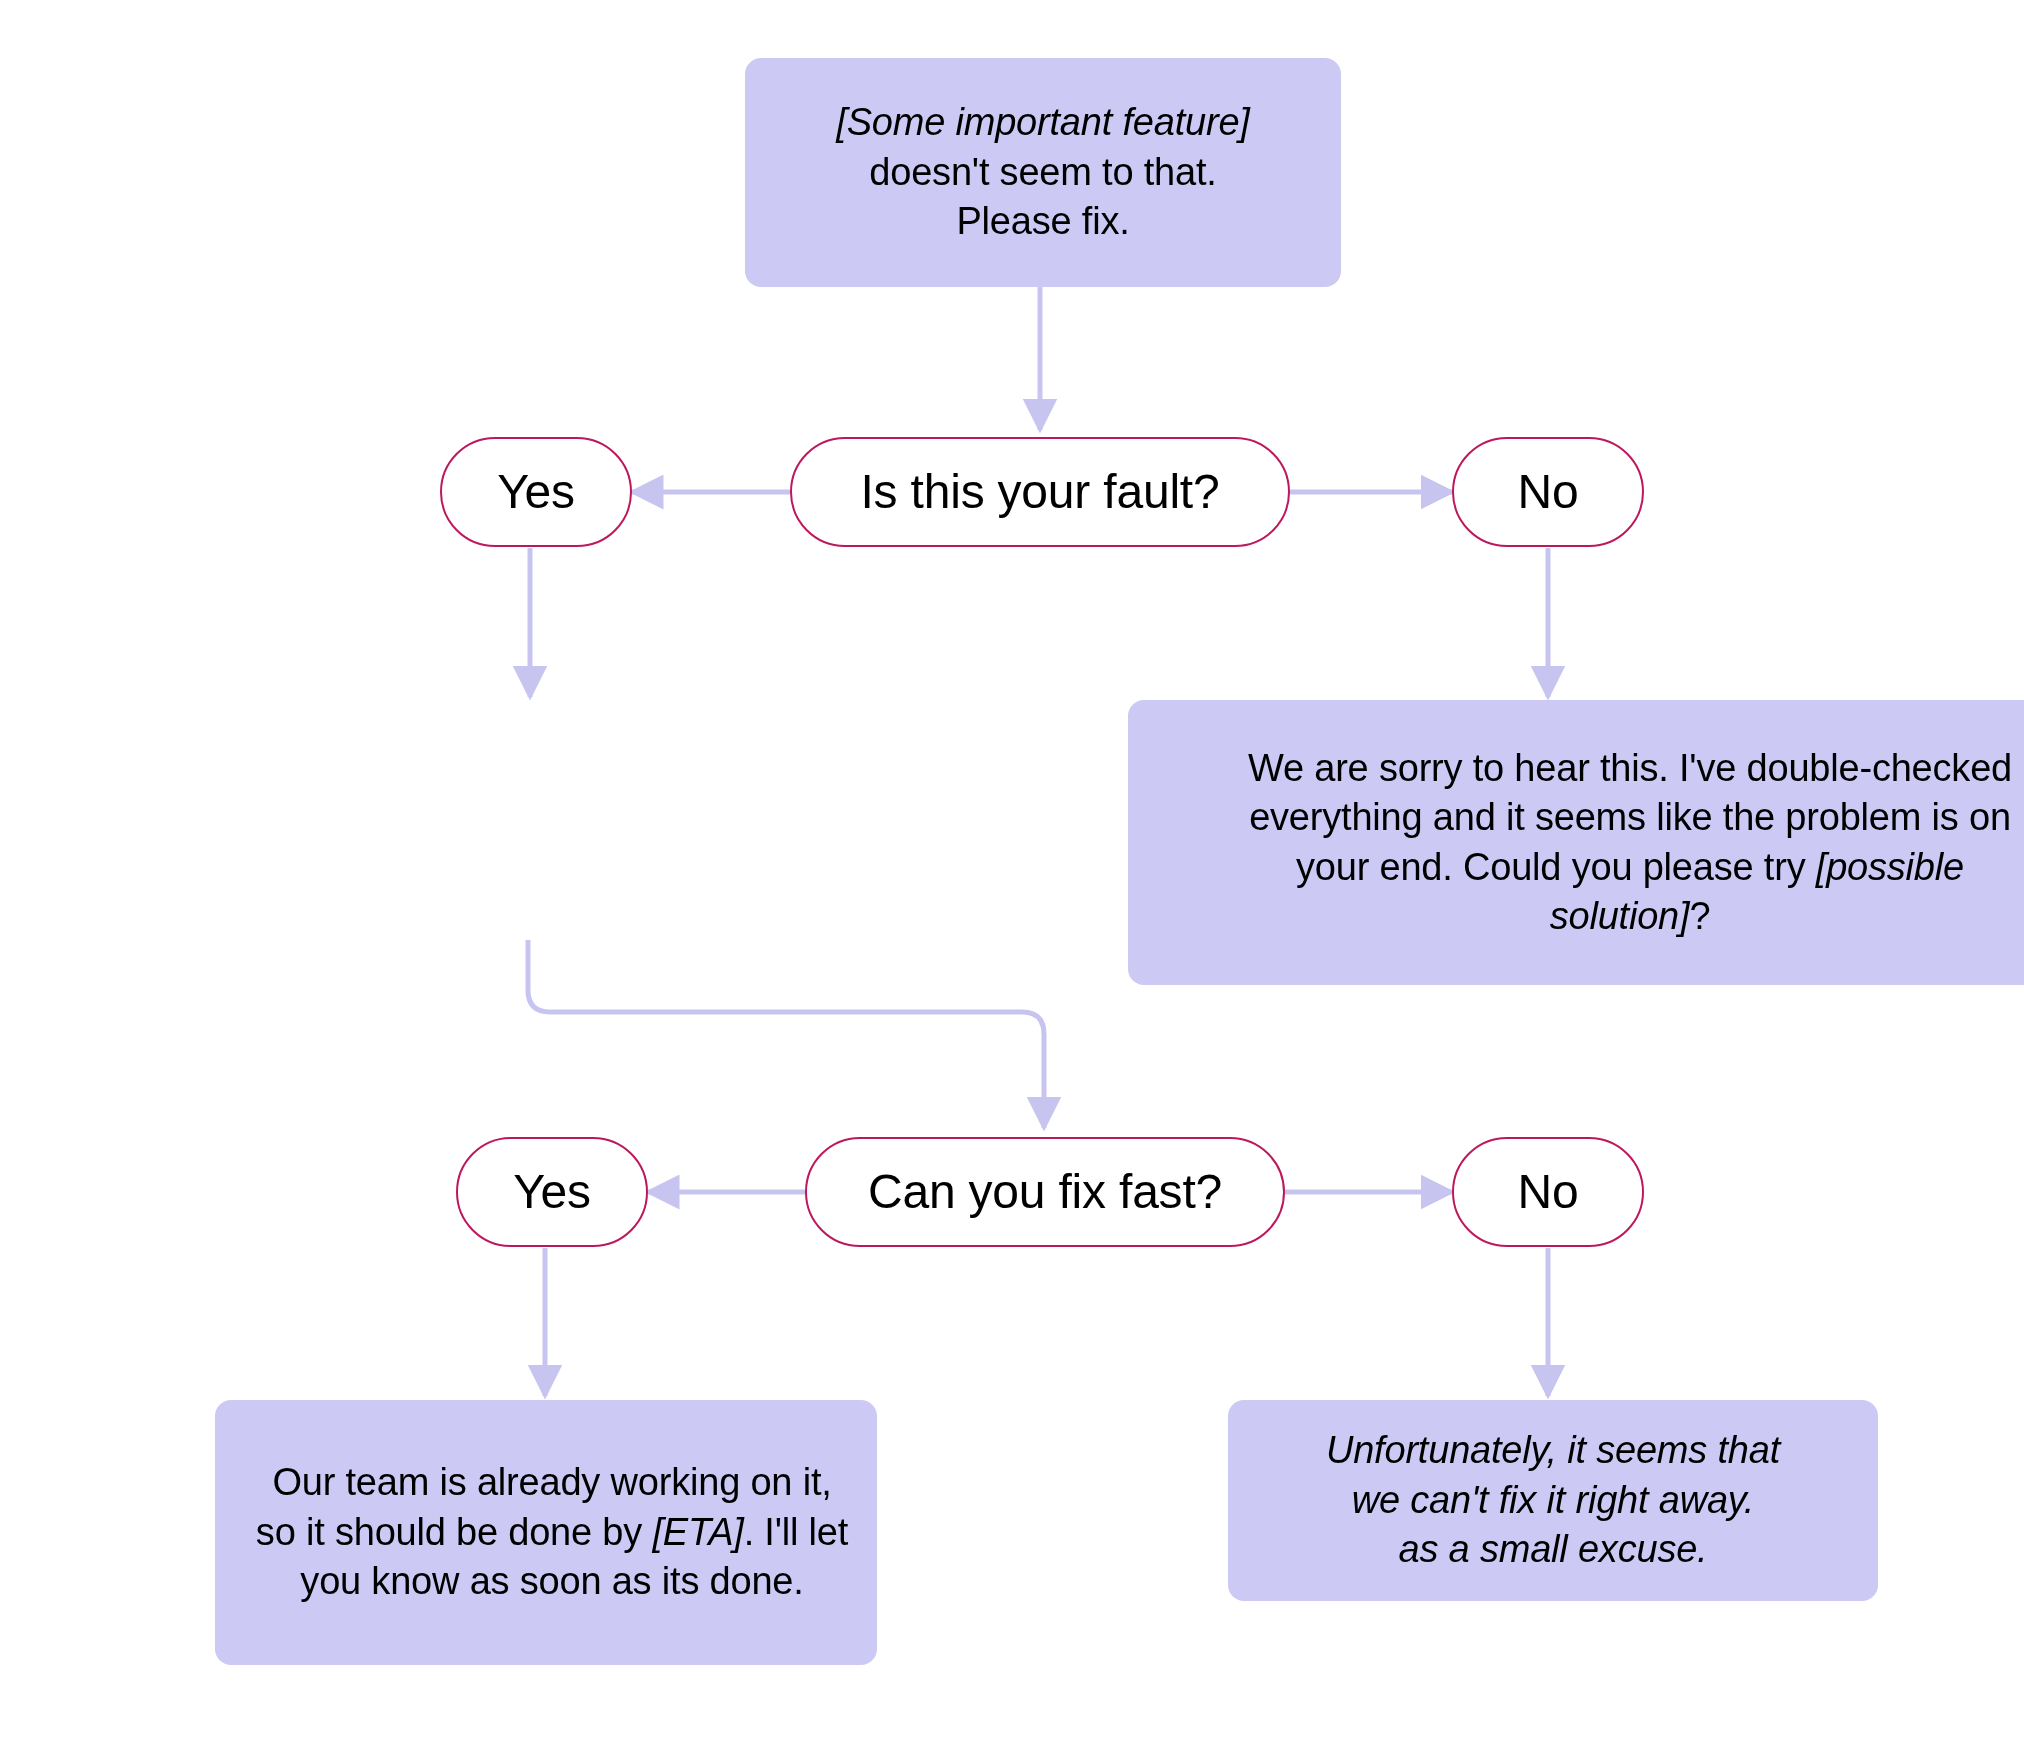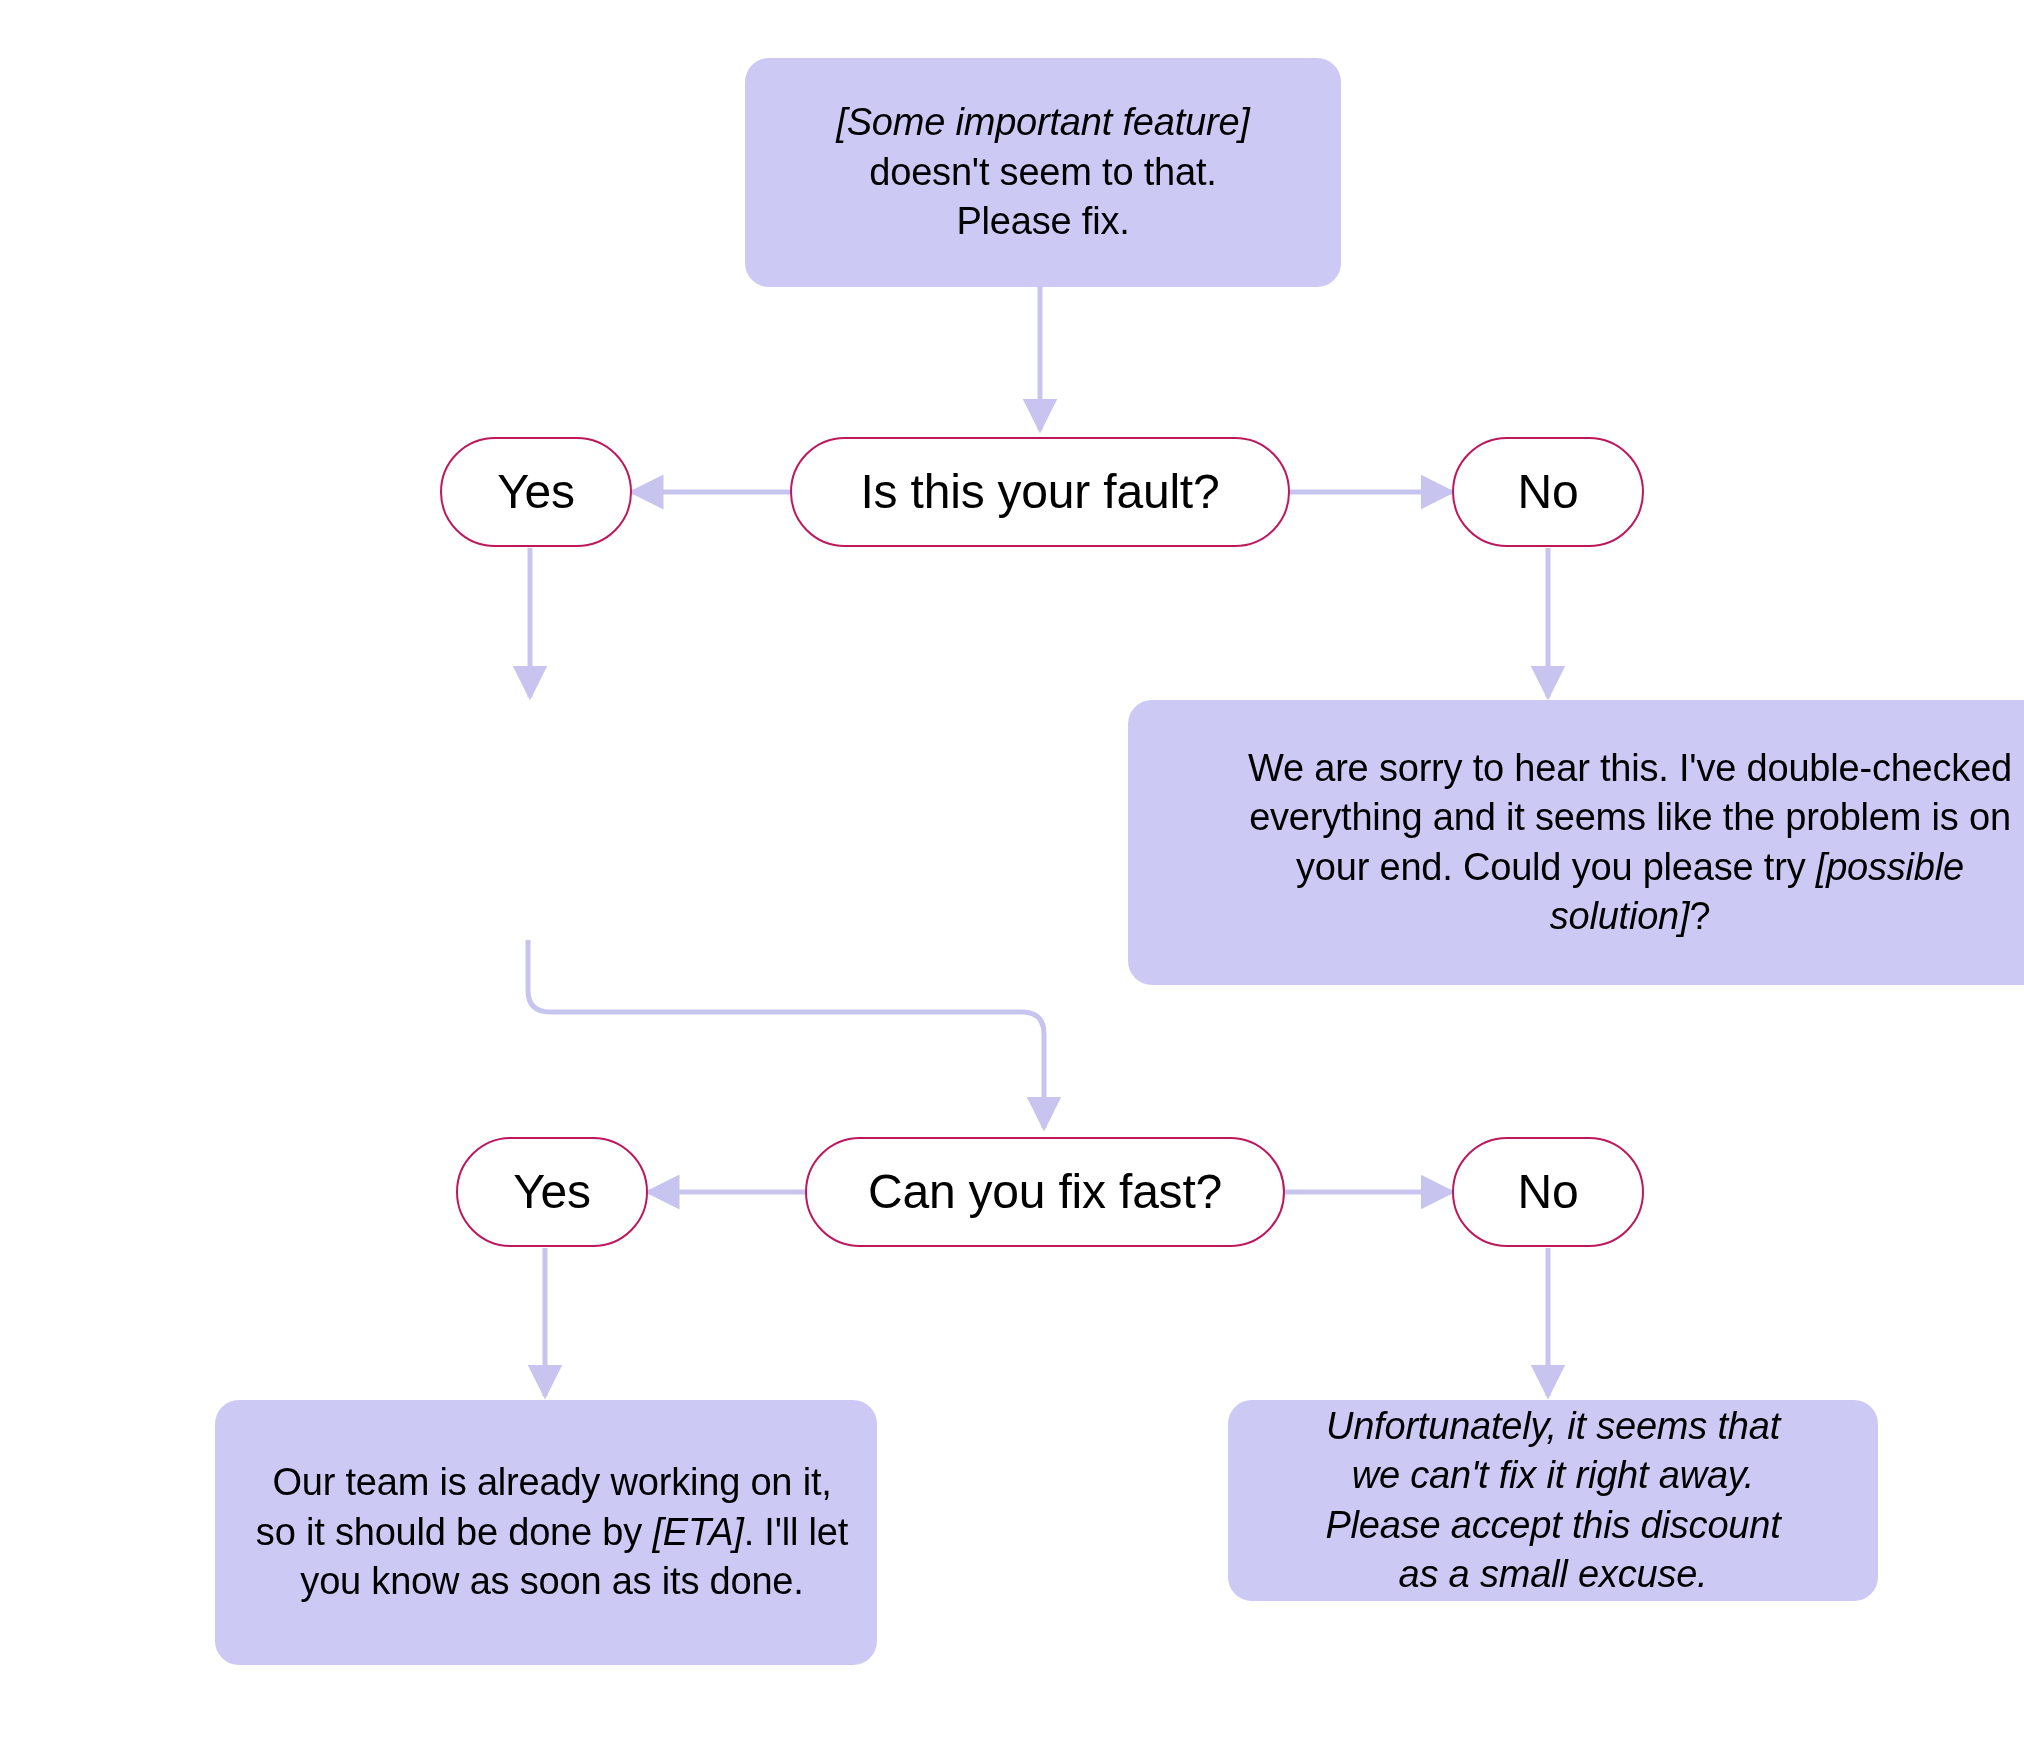--- a/index.html
+++ b/index.html
@@ -27,21 +27,21 @@
     position: absolute;
     box-sizing: border-box;
     display: flex;
     align-items: center;
     justify-content: center;
     text-align: center;
     color: #000000;
   }
   .msg {
     background: #cccaf5;
-    border-radius: 24px;
+    border-radius: 16px;
     font-size: 38px;
     line-height: 1.30;
     padding: 14px 22px;
     letter-spacing: -0.2px;
   }
   .decision {
     background: #ffffff;
     border: 2px solid #be185d;
     border-radius: 999px;
     font-size: 48px;
@@ -127,18 +127,17 @@
   <div class="node msg" style="left:215px; top:1400px; width:662px; height:265px;">
     <div style="max-width:600px;margin-left:12px;">
       <span>Our team is already working on it, so it should be done by </span><span class="ph">[ETA]</span><span>. I'll let you know as soon as its done.</span>
     </div>
   </div>
 
   <div class="node msg" style="left:1228px; top:1400px; width:650px; height:201px;font-style:italic;">
     <div>
       <span class="ln">Unfortunately, it seems that</span>
       <span class="ln">we can't fix it right away.</span>
-      <span class="ln">Please accept this discount</span>
       <span class="ln">as a small excuse.</span>
     </div>
   </div>
 
 </div>
 
 </body></html>

